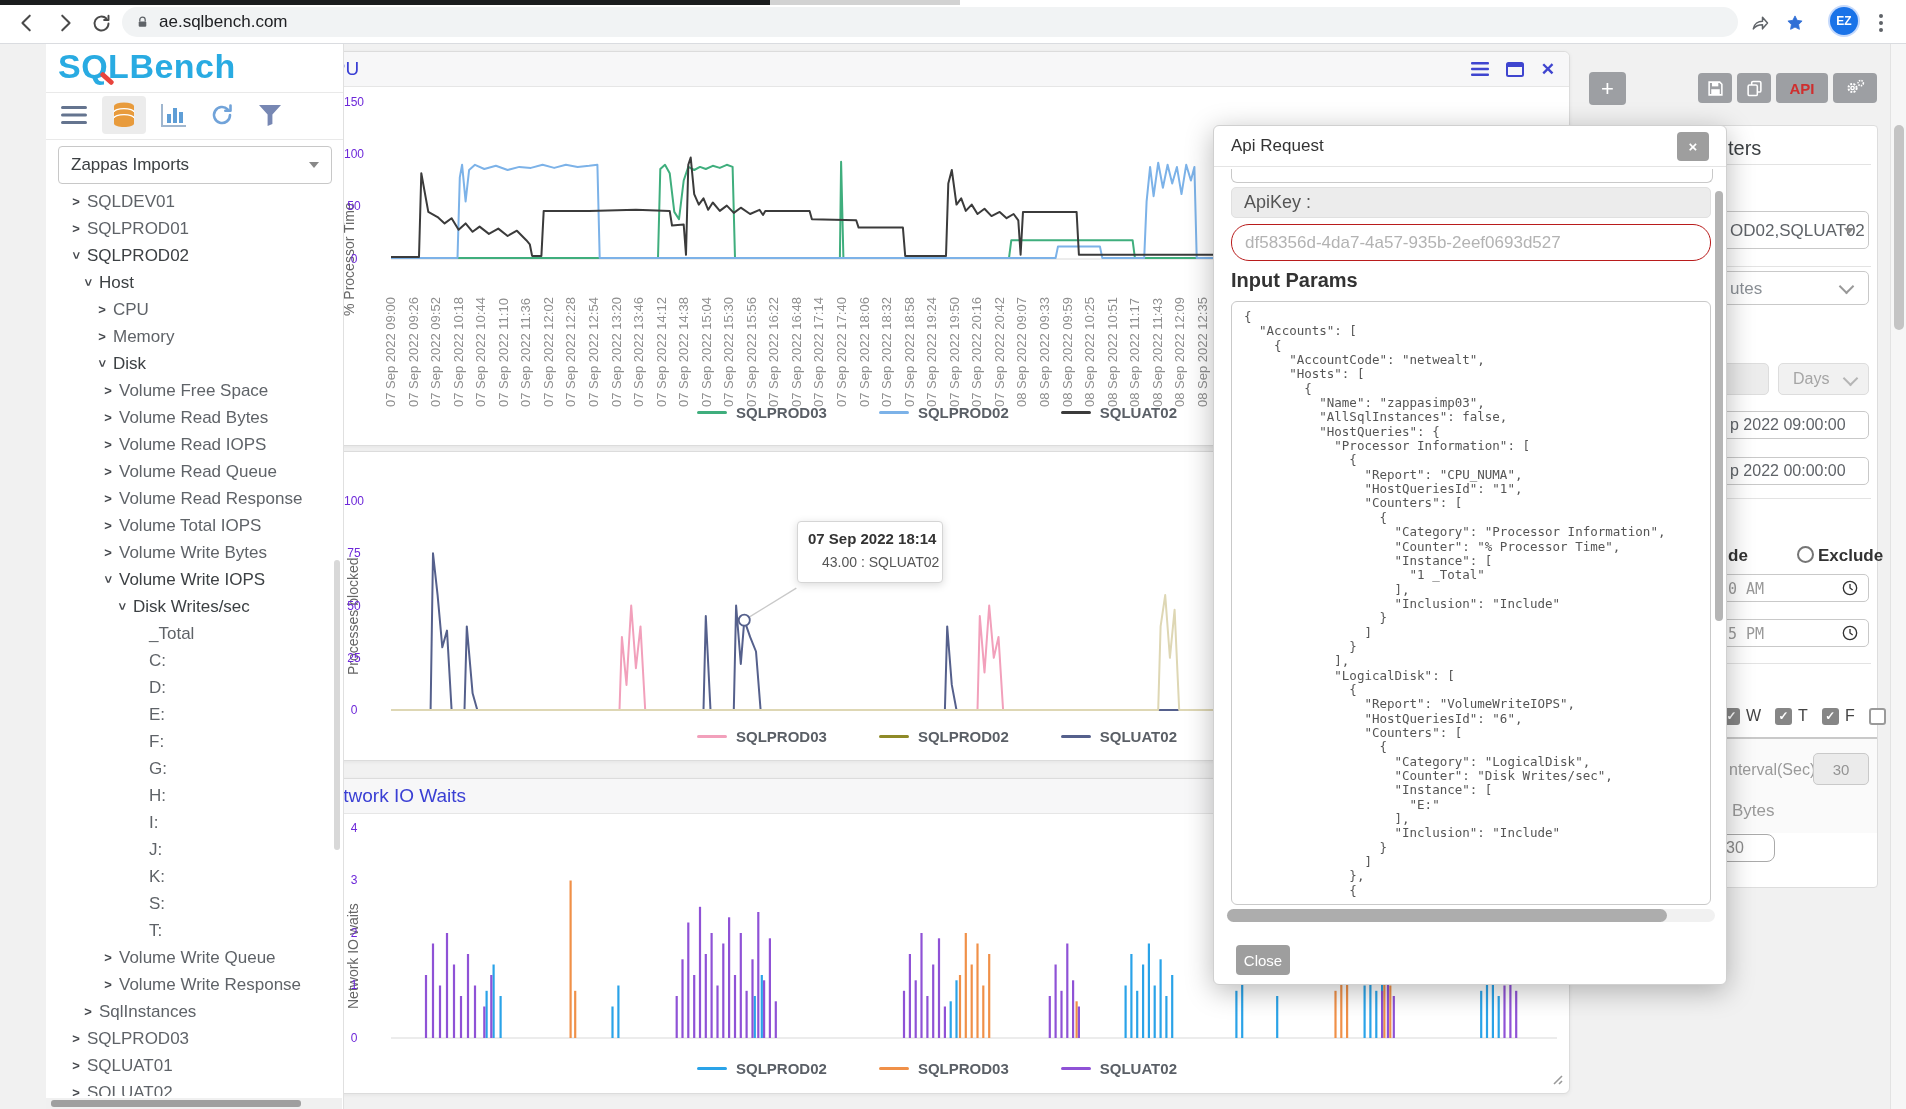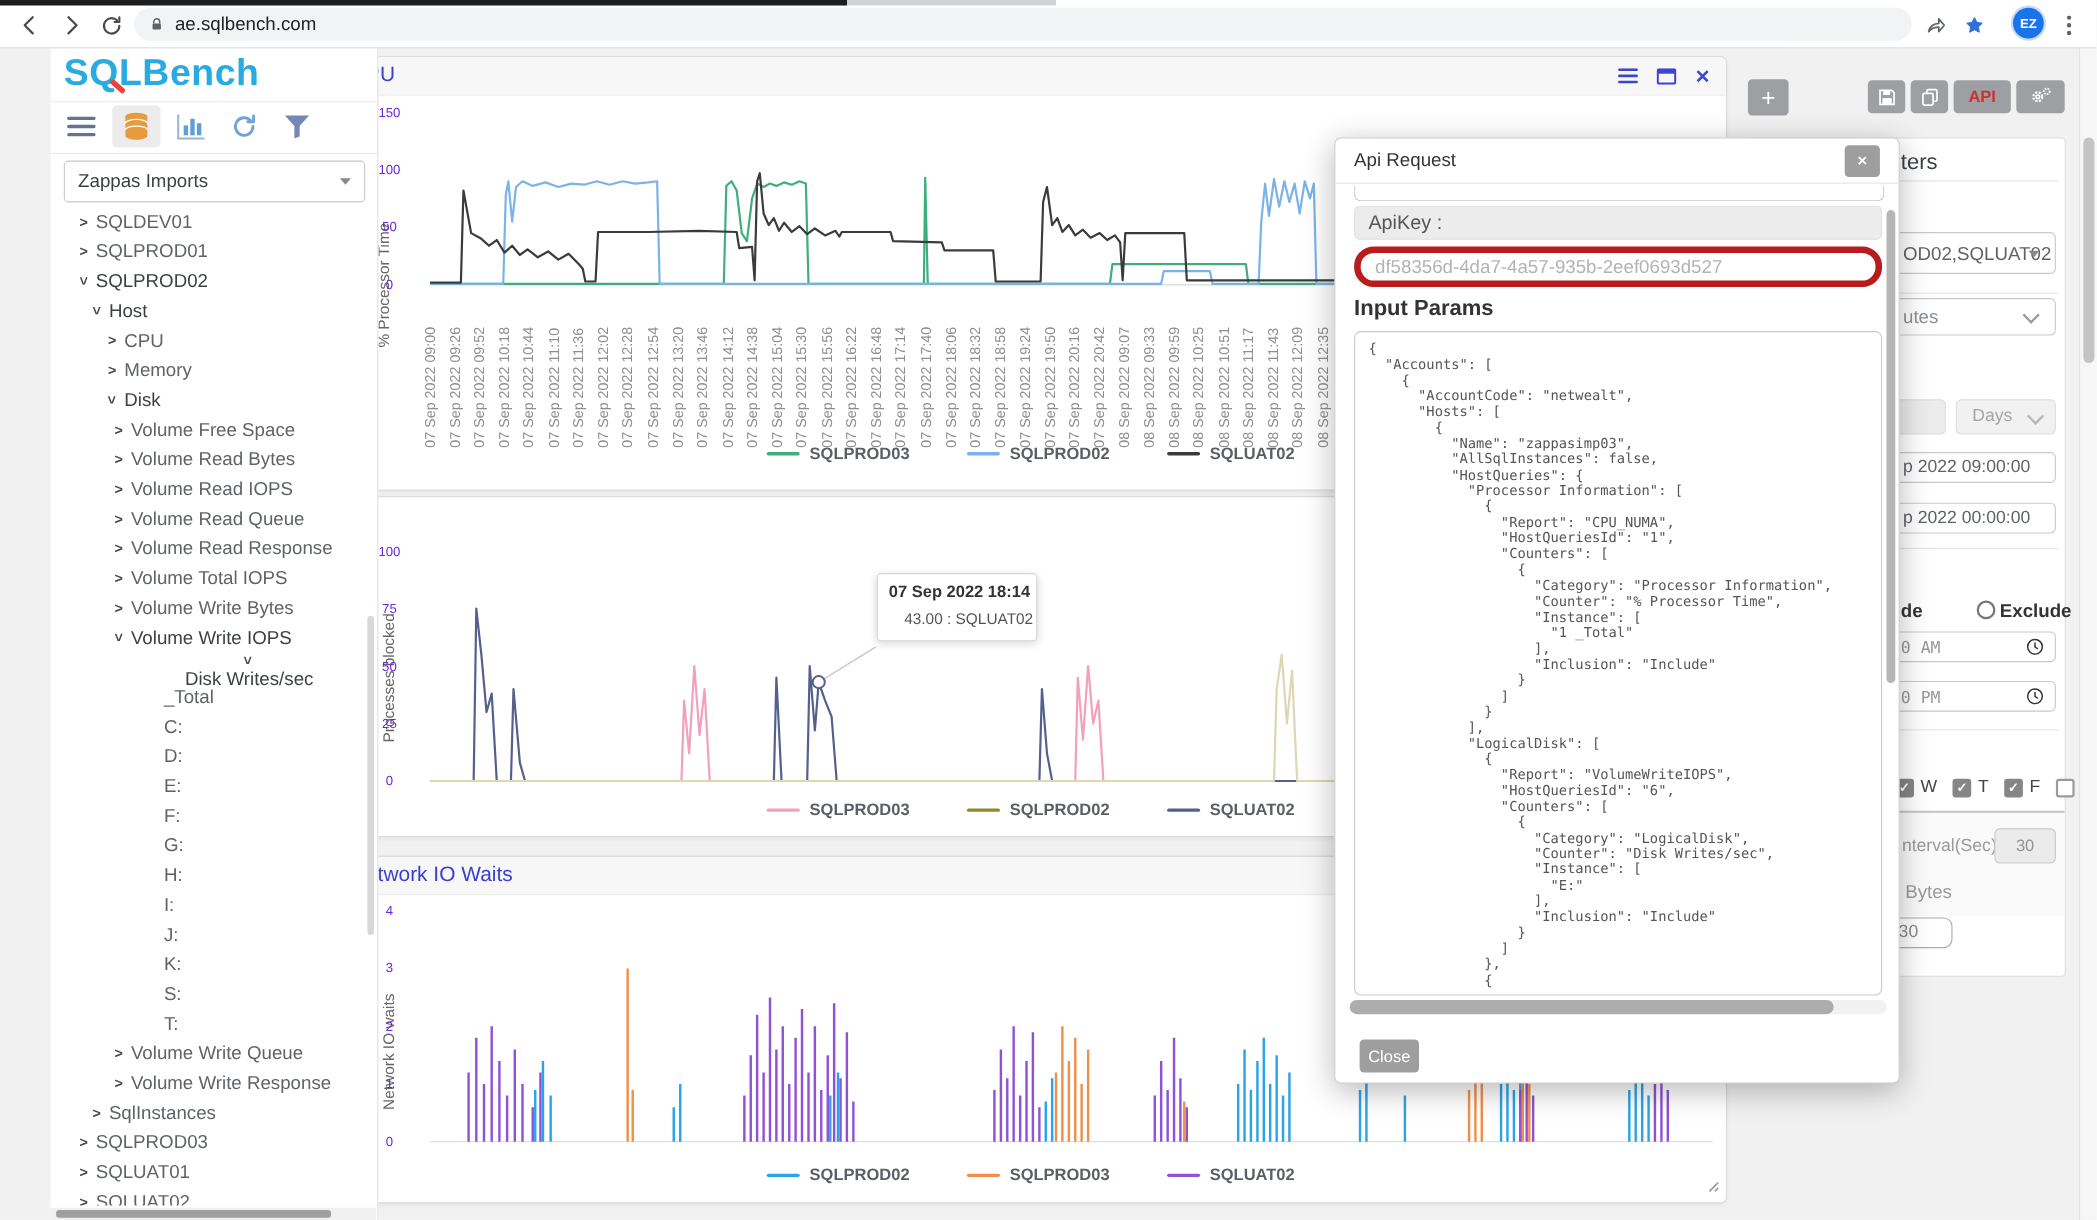--- a/index.html
+++ b/index.html
@@ -64,21 +64,21 @@
   .cbx.off{background:#fff;border:2px solid #9a9a9a;box-sizing:border-box;}
   .cb-lbl{font-size:16px;color:#444;margin-left:6px;margin-right:14px;}
   
   #modal{position:absolute;left:1213px;top:125px;width:514px;height:860px;background:#fff;border:1px solid #d0d0d0;border-radius:6px;box-shadow:0 6px 28px rgba(0,0,0,.28);z-index:40;box-sizing:border-box;}
   #modal-header{height:40px;border-bottom:1px solid #e4e4e4;display:flex;align-items:center;padding:0 17px;}
   #modal-title{font-size:17px;color:#333;}
   #modal-close{margin-left:auto;width:32px;height:29px;background:#9e9e9e;border:none;border-radius:4px;color:#fff;font-size:15px;font-weight:bold;cursor:pointer;}
   #frag-input{position:absolute;left:17px;top:43px;width:480px;height:13px;border:1px solid #c9c9c9;border-top:none;border-radius:0 0 6px 6px;}
   #apikey-label{position:absolute;left:17px;top:61px;width:480px;height:31px;background:#ececec;border:1px solid #e0e0e0;border-radius:5px;box-sizing:border-box;display:flex;align-items:center;}
   #apikey-label span{font-size:18px;color:#555;margin-left:12px;}
-  #apikey-input{position:absolute;left:17px;top:98px;width:480px;height:37px;border:6px solid #b91c1c;border-radius:18px;box-sizing:border-box;font-size:17px;color:#444;padding-left:13px;font-family:"Liberation Sans",sans-serif;}
+  #apikey-input{position:absolute;left:17px;top:98px;width:480px;height:37px;border:1px solid #b91c1c;border-radius:18px;box-sizing:border-box;font-size:17px;color:#444;padding-left:13px;font-family:"Liberation Sans",sans-serif;}
   #apikey-input::placeholder{color:#b3b3b3;}
   #input-params{position:absolute;left:17px;top:143px;font-size:20px;font-weight:bold;color:#333;}
   #json-box{position:absolute;left:17px;top:175px;width:480px;height:604px;border:1px solid #c9c9c9;border-radius:6px;box-sizing:border-box;overflow:hidden;}
   #json-pre{margin:0;padding:8px 0 0 12px;font-family:"DejaVu Sans Mono","Liberation Mono",monospace;font-size:12.5px;line-height:14.35px;color:#555;white-space:pre;}
   #modal-hscroll-track{position:absolute;left:13px;top:783px;width:488px;height:13px;background:#f1f1f1;border-radius:7px;}
   #modal-hscroll{position:absolute;left:0;top:0;width:440px;height:13px;background:#adadad;border-radius:7px;}
   #modal-vscroll{position:absolute;left:501px;top:65px;width:8px;height:430px;background:#b5b5b5;border-radius:4px;}
   #modal-close-btn{position:absolute;left:22px;top:819px;width:54px;height:30px;background:#9e9e9e;border:none;border-radius:4px;color:#fff;font-size:15px;cursor:pointer;}
   
   #page-scroll-track{position:absolute;left:1890px;top:43px;width:16px;height:1066px;background:#f6f6f6;border-left:1px solid #e3e3e3;z-index:3;}
@@ -234,21 +234,21 @@
           <span class="tree-lbl">Volume Total IOPS</span>
         </div>
         <div class="tree-item" style="padding-left: 54px;">
           <span class="chev">&gt;</span>
           <span class="tree-lbl">Volume Write Bytes</span>
         </div>
         <div class="tree-item" style="padding-left: 54px;">
           <span class="chev open">&gt;</span>
           <span class="tree-lbl dark">Volume Write IOPS</span>
         </div>
-        <div class="tree-item" style="padding-left: 68px; flex-direction: column;">
+        <div class="tree-item" style="padding-left: 68px;">
           <span class="chev open">&gt;</span>
           <span class="tree-lbl dark">Disk Writes/sec</span>
         </div>
         <div class="tree-item" style="padding-left: 100px;">
           <span class="tree-lbl">_Total</span>
         </div>
         <div class="tree-item" style="padding-left: 100px;">
           <span class="tree-lbl">C:</span>
         </div>
         <div class="tree-item" style="padding-left: 100px;">
@@ -657,21 +657,21 @@
     <span class="abs" style="left:231px;top:420px;font-size:17px;font-weight:bold;color:#333;">Exclude</span>
 
     <div class="fc-input" style="left:64px;top:448px;width:218px;height:28px;">
       <span class="abs" style="left:76px;top:5px;font-family:'DejaVu Sans Mono',monospace;font-size:15px;color:#9a9a9a;">0  AM</span>
       <svg class="abs" style="right:10px;top:5px;" width="16" height="16" viewBox="0 0 24 24">
           <circle cx="12" cy="12" r="10" fill="none" stroke="#333" stroke-width="2"></circle>
           <path d="M12 6v6l4 3" fill="none" stroke="#333" stroke-width="2"></path>
         </svg>
     </div>
     <div class="fc-input" style="left:64px;top:493px;width:218px;height:28px;">
-      <span class="abs" style="left:76px;top:5px;font-family:'DejaVu Sans Mono',monospace;font-size:15px;color:#9a9a9a;">0  PM</span>
+      <span class="abs" style="left:76px;top:5px;font-family:'DejaVu Sans Mono',monospace;font-size:15px;color:#9a9a9a;">5  PM</span>
       <svg class="abs" style="right:10px;top:5px;" width="16" height="16" viewBox="0 0 24 24">
           <circle cx="12" cy="12" r="10" fill="none" stroke="#333" stroke-width="2"></circle>
           <path d="M12 6v6l4 3" fill="none" stroke="#333" stroke-width="2"></path>
         </svg>
     </div>
     <div class="fc-divider" style="top:537px;"></div>
 
     <div class="abs" style="left:136px;top:581px;display:flex;align-items:center;" id="weekday-row">
         <span class="cbx on">✓</span>
         <span class="cb-lbl">W</span>

